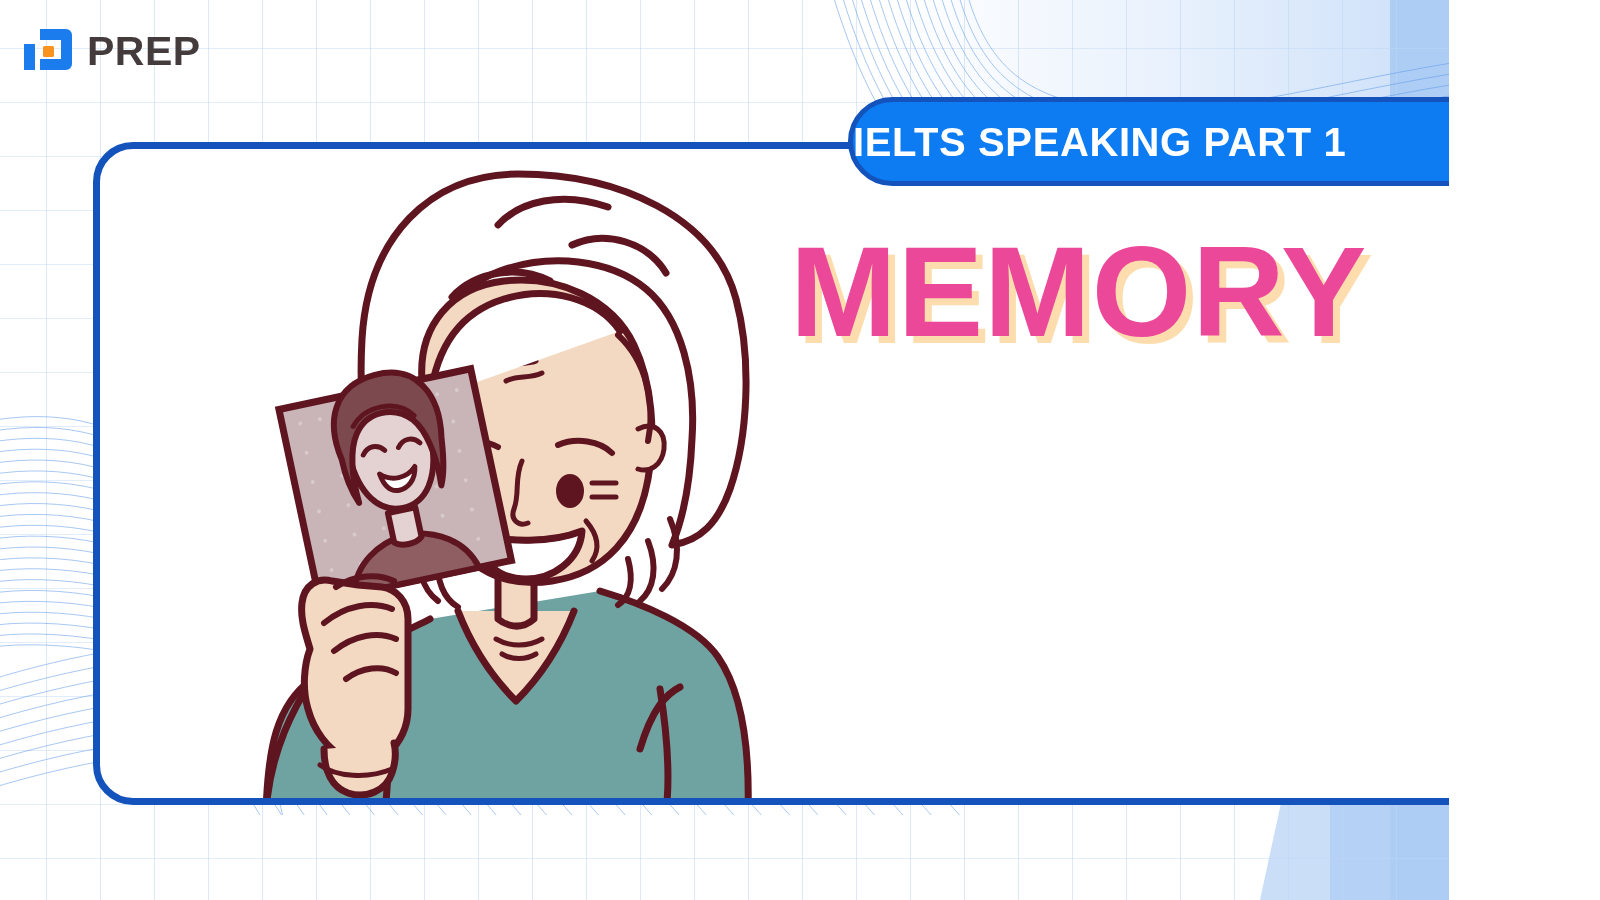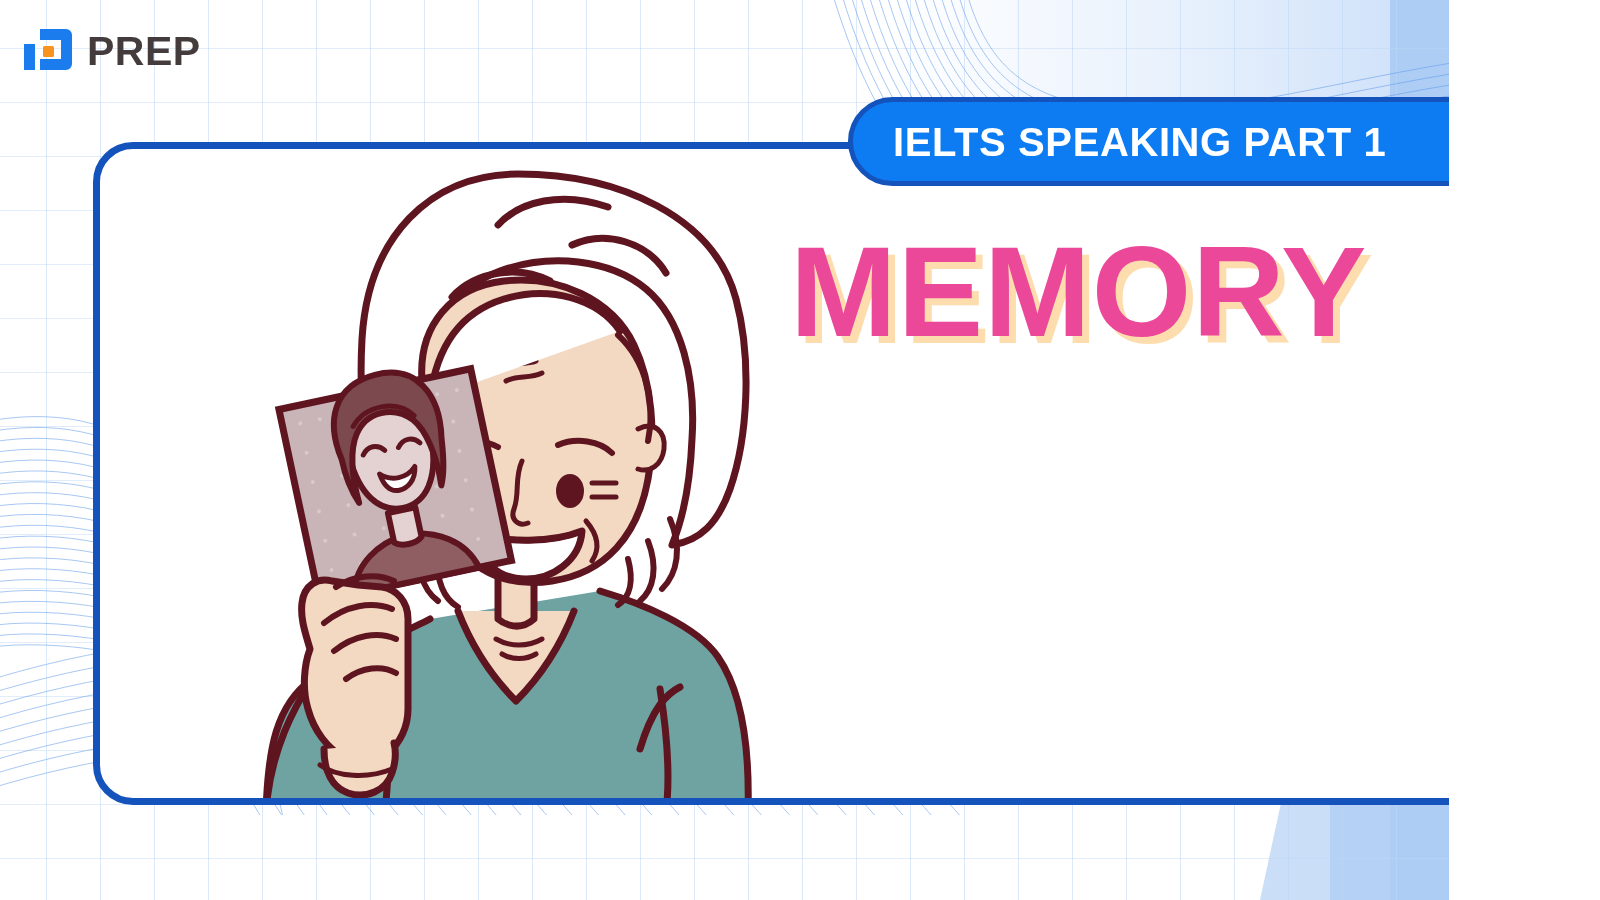--- a/index.html
+++ b/index.html
@@ -77,21 +77,20 @@
     box-sizing: border-box;
     display: flex;
     align-items: center;
     z-index: 5;
   }
   #banner-label {
     color: #ffffff;
     font-size: 40px;
     font-weight: bold;
     letter-spacing: 0.6px;
-    padding-left: 40px;
     white-space: nowrap;
     line-height: 1;
   }
 
   
   #memory-heading {
     position: absolute;
     left: 790px;
     top: 228px;
     font-size: 128px;

